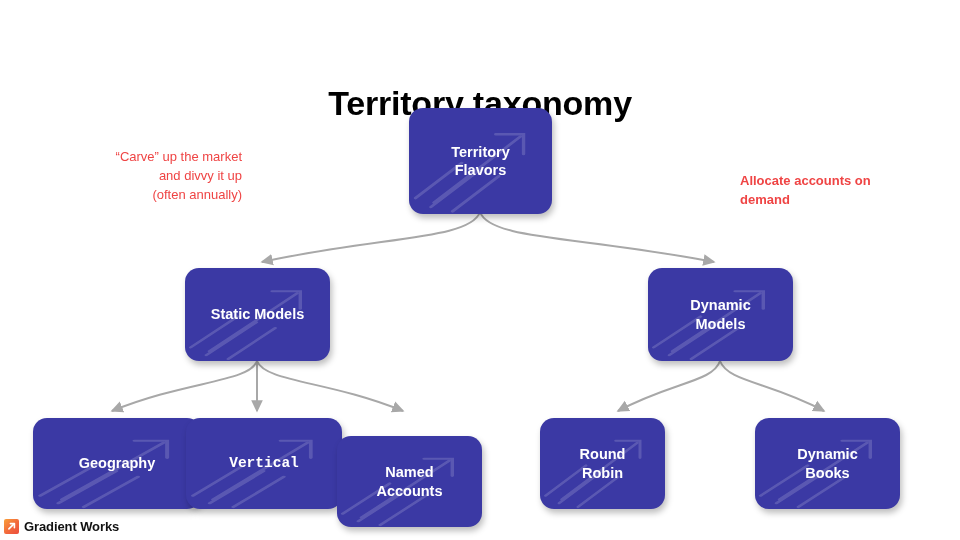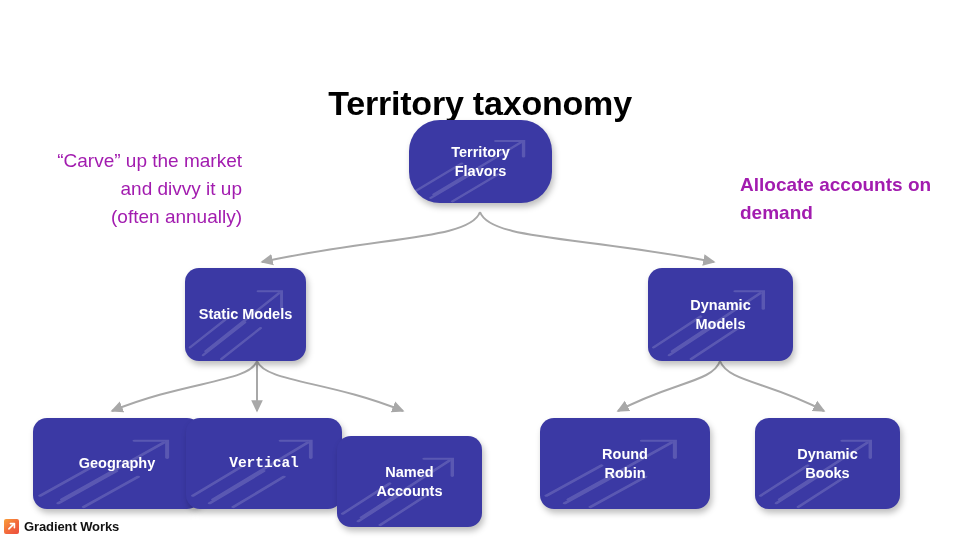--- a/index.html
+++ b/index.html
@@ -76,23 +76,23 @@
     width: 108%;
     height: 104%;
     z-index: 1;
     opacity: 0.16;
     pointer-events: none;
   }
 
   
   .annotation {
     position: absolute;
-    font-size: 19px;
+    font-size: 13px;
     line-height: 1.47;
-    color: #a21caf;
+    color: #ef4444;
     white-space: pre-line;
   }
   #annotation-left {
     left: 36px;
     top: 147px;
     width: 206px;
     text-align: right;
   }
   #annotation-right {
     left: 740px;
@@ -152,35 +152,35 @@
 
     <path d="M257,361 L257,411" fill="none" stroke="#a8a8a8" stroke-width="2" marker-end="url(#arrowhead)"></path>
 
     <path d="M257,361 C265,382 330,381 403,411" fill="none" stroke="#a8a8a8" stroke-width="2" marker-end="url(#arrowhead)"></path>
 
     <path d="M720,361 C713,382 672,382 618,411" fill="none" stroke="#a8a8a8" stroke-width="2" marker-end="url(#arrowhead)"></path>
 
     <path d="M720,361 C728,382 770,382 824,411" fill="none" stroke="#a8a8a8" stroke-width="2" marker-end="url(#arrowhead)"></path>
   </svg>
 
-  <div class="node" style="left:409px; top:120px; width:143px; height:83px;border-radius:31px;">
+  <div class="node" style="left:409px; top:108px; width:143px; height:106px;">
     <svg class="watermark" viewBox="0 0 100 100" preserveAspectRatio="none">
       <g stroke="#ffffff" stroke-width="2.2" fill="none" stroke-linecap="round">
         <path d="M22,84 L78,24"></path>
         <path d="M62,22 L80,22 L80,40"></path>
         <path d="M10,80 L40,48"></path>
         <path d="M20,88 L52,54"></path>
         <path d="M34,92 L64,60"></path>
       </g>
     </svg>
     <div class="node-label">Territory
 Flavors</div>
   </div>
 
-  <div class="node" style="left:185px; top:268px; width:121px; height:93px;">
+  <div class="node" style="left:185px; top:268px; width:145px; height:93px;">
     <svg class="watermark" viewBox="0 0 100 100" preserveAspectRatio="none">
       <g stroke="#ffffff" stroke-width="2.2" fill="none" stroke-linecap="round">
         <path d="M22,84 L78,24"></path>
         <path d="M62,22 L80,22 L80,40"></path>
         <path d="M10,80 L40,48"></path>
         <path d="M20,88 L52,54"></path>
         <path d="M34,92 L64,60"></path>
       </g>
     </svg>
     <div class="node-label">Static Models</div>
@@ -233,21 +233,21 @@
         <path d="M62,22 L80,22 L80,40"></path>
         <path d="M10,80 L40,48"></path>
         <path d="M20,88 L52,54"></path>
         <path d="M34,92 L64,60"></path>
       </g>
     </svg>
     <div class="node-label">Named
 Accounts</div>
   </div>
 
-  <div class="node" style="left:540px; top:418px; width:170px; height:91px;">
+  <div class="node" style="left:540px; top:418px; width:125px; height:91px;">
     <svg class="watermark" viewBox="0 0 100 100" preserveAspectRatio="none">
       <g stroke="#ffffff" stroke-width="2.2" fill="none" stroke-linecap="round">
         <path d="M22,84 L78,24"></path>
         <path d="M62,22 L80,22 L80,40"></path>
         <path d="M10,80 L40,48"></path>
         <path d="M20,88 L52,54"></path>
         <path d="M34,92 L64,60"></path>
       </g>
     </svg>
     <div class="node-label">Round

